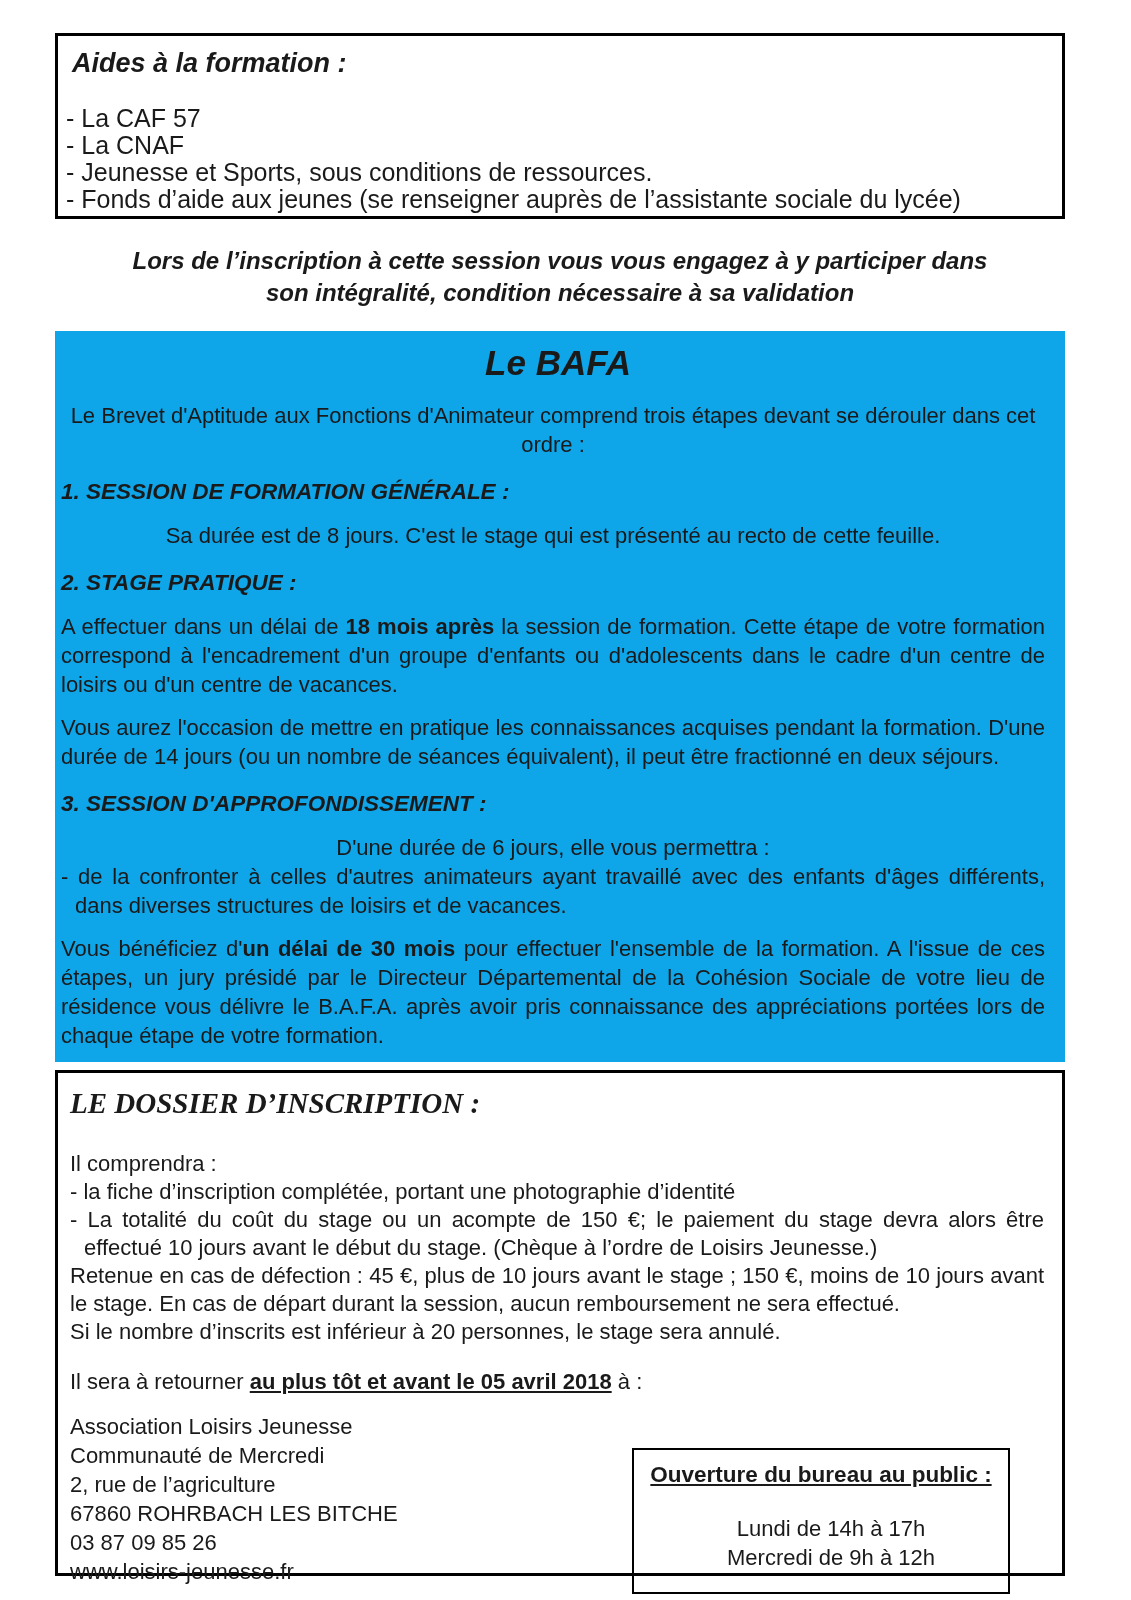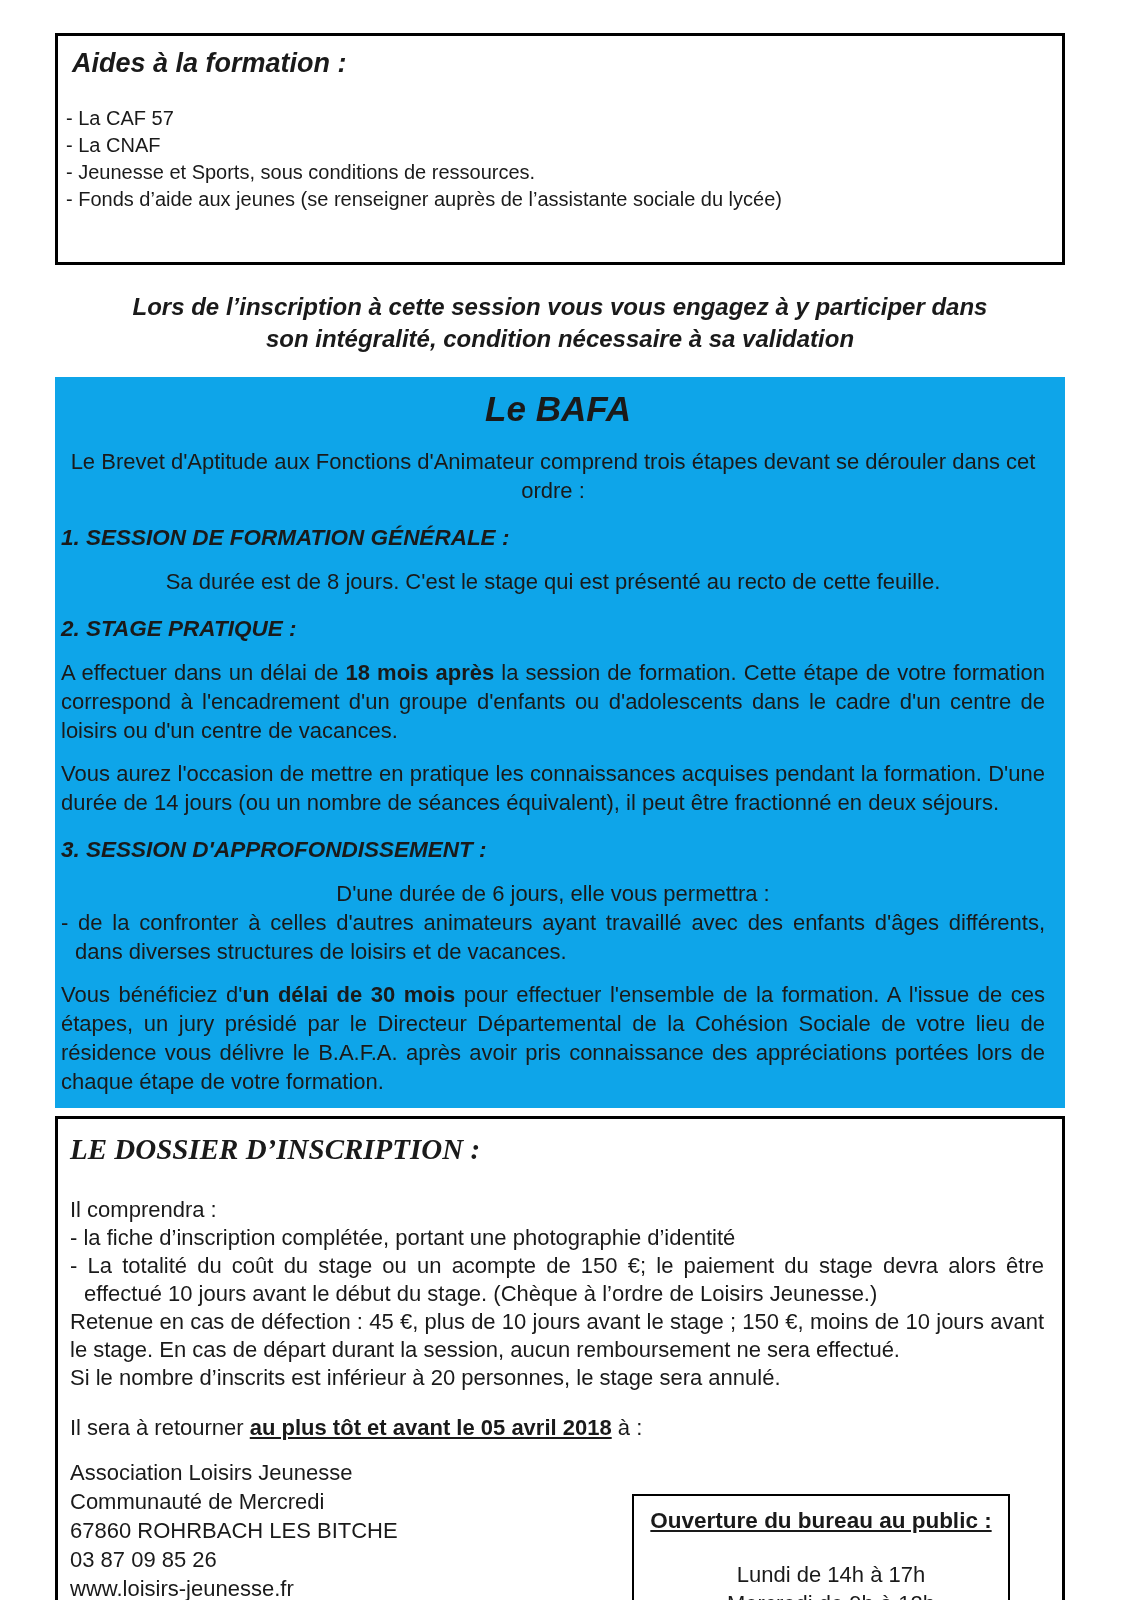--- a/index.html
+++ b/index.html
@@ -16,30 +16,30 @@
     left: 55px;
     top: 0;
     width: 1010px;
   }
 
   
   .aides-box {
     border: 3px solid #000;
     margin-top: 33px;
     padding: 12px 14px 18px 14px;
-    height: 232px;
+    height: 186px;
   }
   .aides-title {
     font-size: 27px;
     font-weight: bold;
     font-style: italic;
     margin-bottom: 26px;
   }
   .aides-item {
-    font-size: 20px;
+    font-size: 25px;
     line-height: 27px;
     margin-left: -6px;
   }
 
   
   .engagement {
     margin-top: 26px;
     text-align: center;
     font-size: 24px;
     font-weight: bold;
@@ -178,20 +178,21 @@
     <p class="hang">- La totalité du coût du stage ou un acompte de 150 €; le paiement du stage devra alors être effectué 10 jours avant le début du stage. (Chèque à l’ordre de Loisirs Jeunesse.)</p>
     <p>Retenue en cas de défection : 45 €, plus de 10 jours avant le stage ; 150 €, moins de 10 jours avant le stage. En cas de départ durant la session, aucun remboursement ne sera effectué.</p>
     <p>Si le nombre d’inscrits est inférieur à 20 personnes, le stage sera annulé.</p>
 
     <p class="return-line"><span>Il sera à retourner </span><span class="u-bold">au plus tôt et avant le 05 avril 2018</span><span> à :</span></p>
 
     <div class="columns">
       <div class="address">
         <div>Association Loisirs Jeunesse</div>
         <div>Communauté de Mercredi</div>
+        <div>2, rue de l’agriculture</div>
         <div>67860 ROHRBACH LES BITCHE</div>
         <div>03 87 09 85 26</div>
         <div>www.loisirs-jeunesse.fr</div>
 
       </div>
 
       <div class="office-box">
         <div class="office-title">Ouverture du bureau au public :</div>
         <div class="office-hours">Lundi de 14h à 17h</div>
         <div class="office-hours">Mercredi de 9h à 12h</div>

